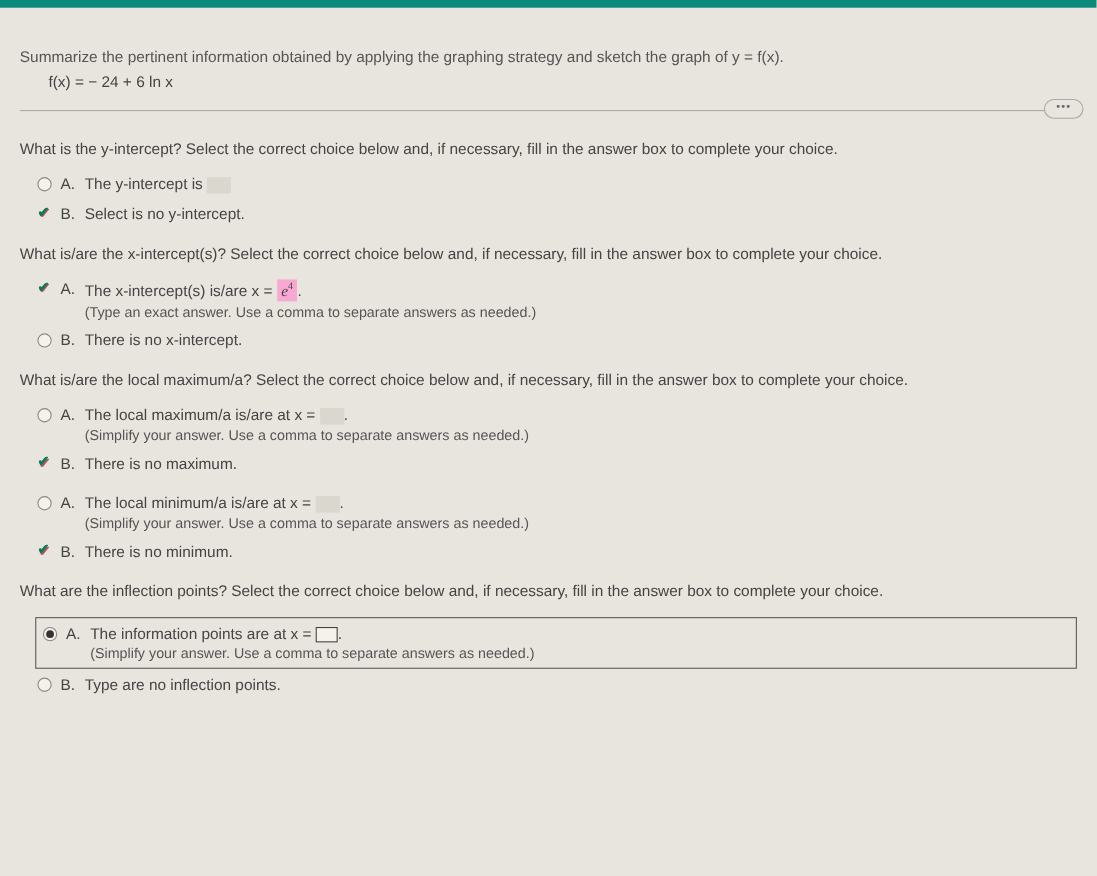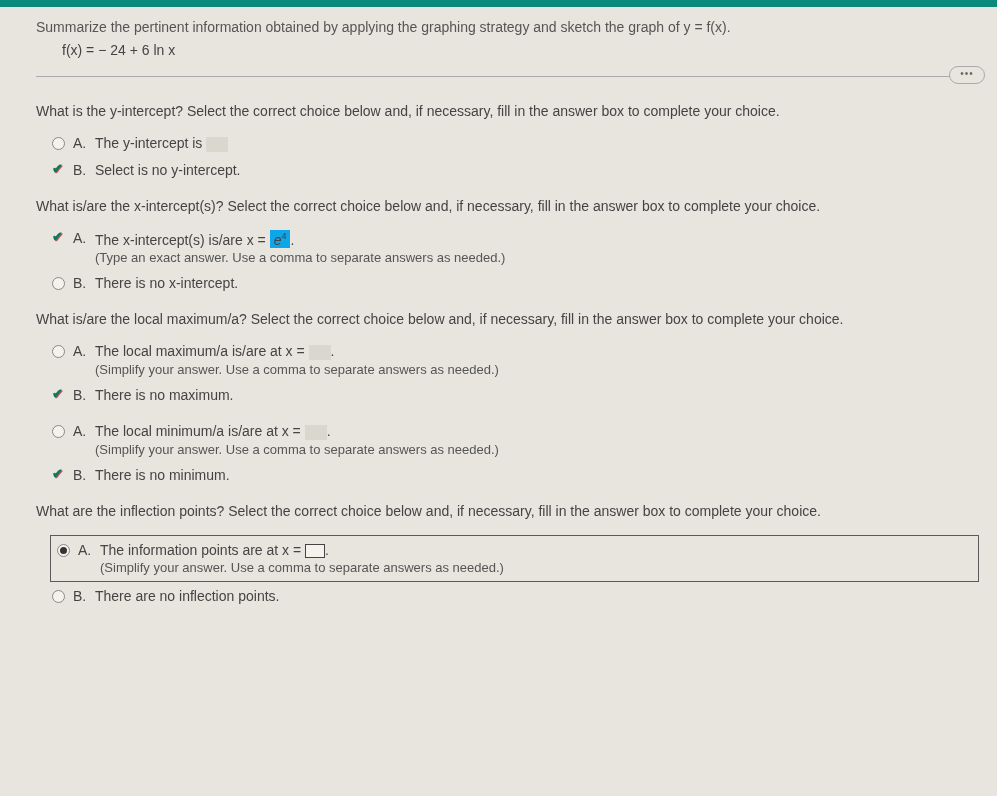--- a/index.html
+++ b/index.html
@@ -11,21 +11,22 @@
     color: #3a3a3a;
     width: 997px;
     height: 796px;
     overflow: hidden;
   }
   .top-bar {
     height: 7px;
     background: #0a8a7a;
   }
   .content {
-    padding: 10px 18px 0 36px;
+    padding: 10px 18px 0 18px;
+    margin-top: 24px;
   }
   .intro {
     font-size: 14px;
     line-height: 1.5;
     color: #555;
   }
   .formula {
     margin-left: 26px;
     margin-top: 4px;
     font-size: 14px;
@@ -125,23 +126,23 @@
   }
   .blank-box.outlined {
     border: 1px solid #444;
     background: #f4f2ea;
     width: 20px;
     height: 14px;
   }
   .exp-input {
     display: inline-block;
     padding: 1px 4px;
-    background: #0ea5e9;
+    background: #f9a8d4;
     font-style: italic;
-    font-family: Liberation Sans, sans-serif;
+    font-family: Liberation Serif, serif;
     font-size: 14px;
     position: relative;
   }
   .exp-input sup {
     font-size: 9px;
     font-style: normal;
   }
   .hint {
     font-size: 13px;
     color: #555;
@@ -264,16 +265,16 @@
       <span class="opt-body">
         <span>The information points are at x = </span><span class="blank-box outlined"></span>.
         <div class="hint">(Simplify your answer. Use a comma to separate answers as needed.)</div>
       </span>
     </div>
   </div>
 
   <div class="option-row last-opt">
     <span class="radio"></span>
     <span class="opt-letter">B.</span>
-    <span class="opt-body">There are no inflection points.</span>
+    <span class="opt-body">Type are no inflection points.</span>
   </div>
 
 </div>
 
 </body></html>

